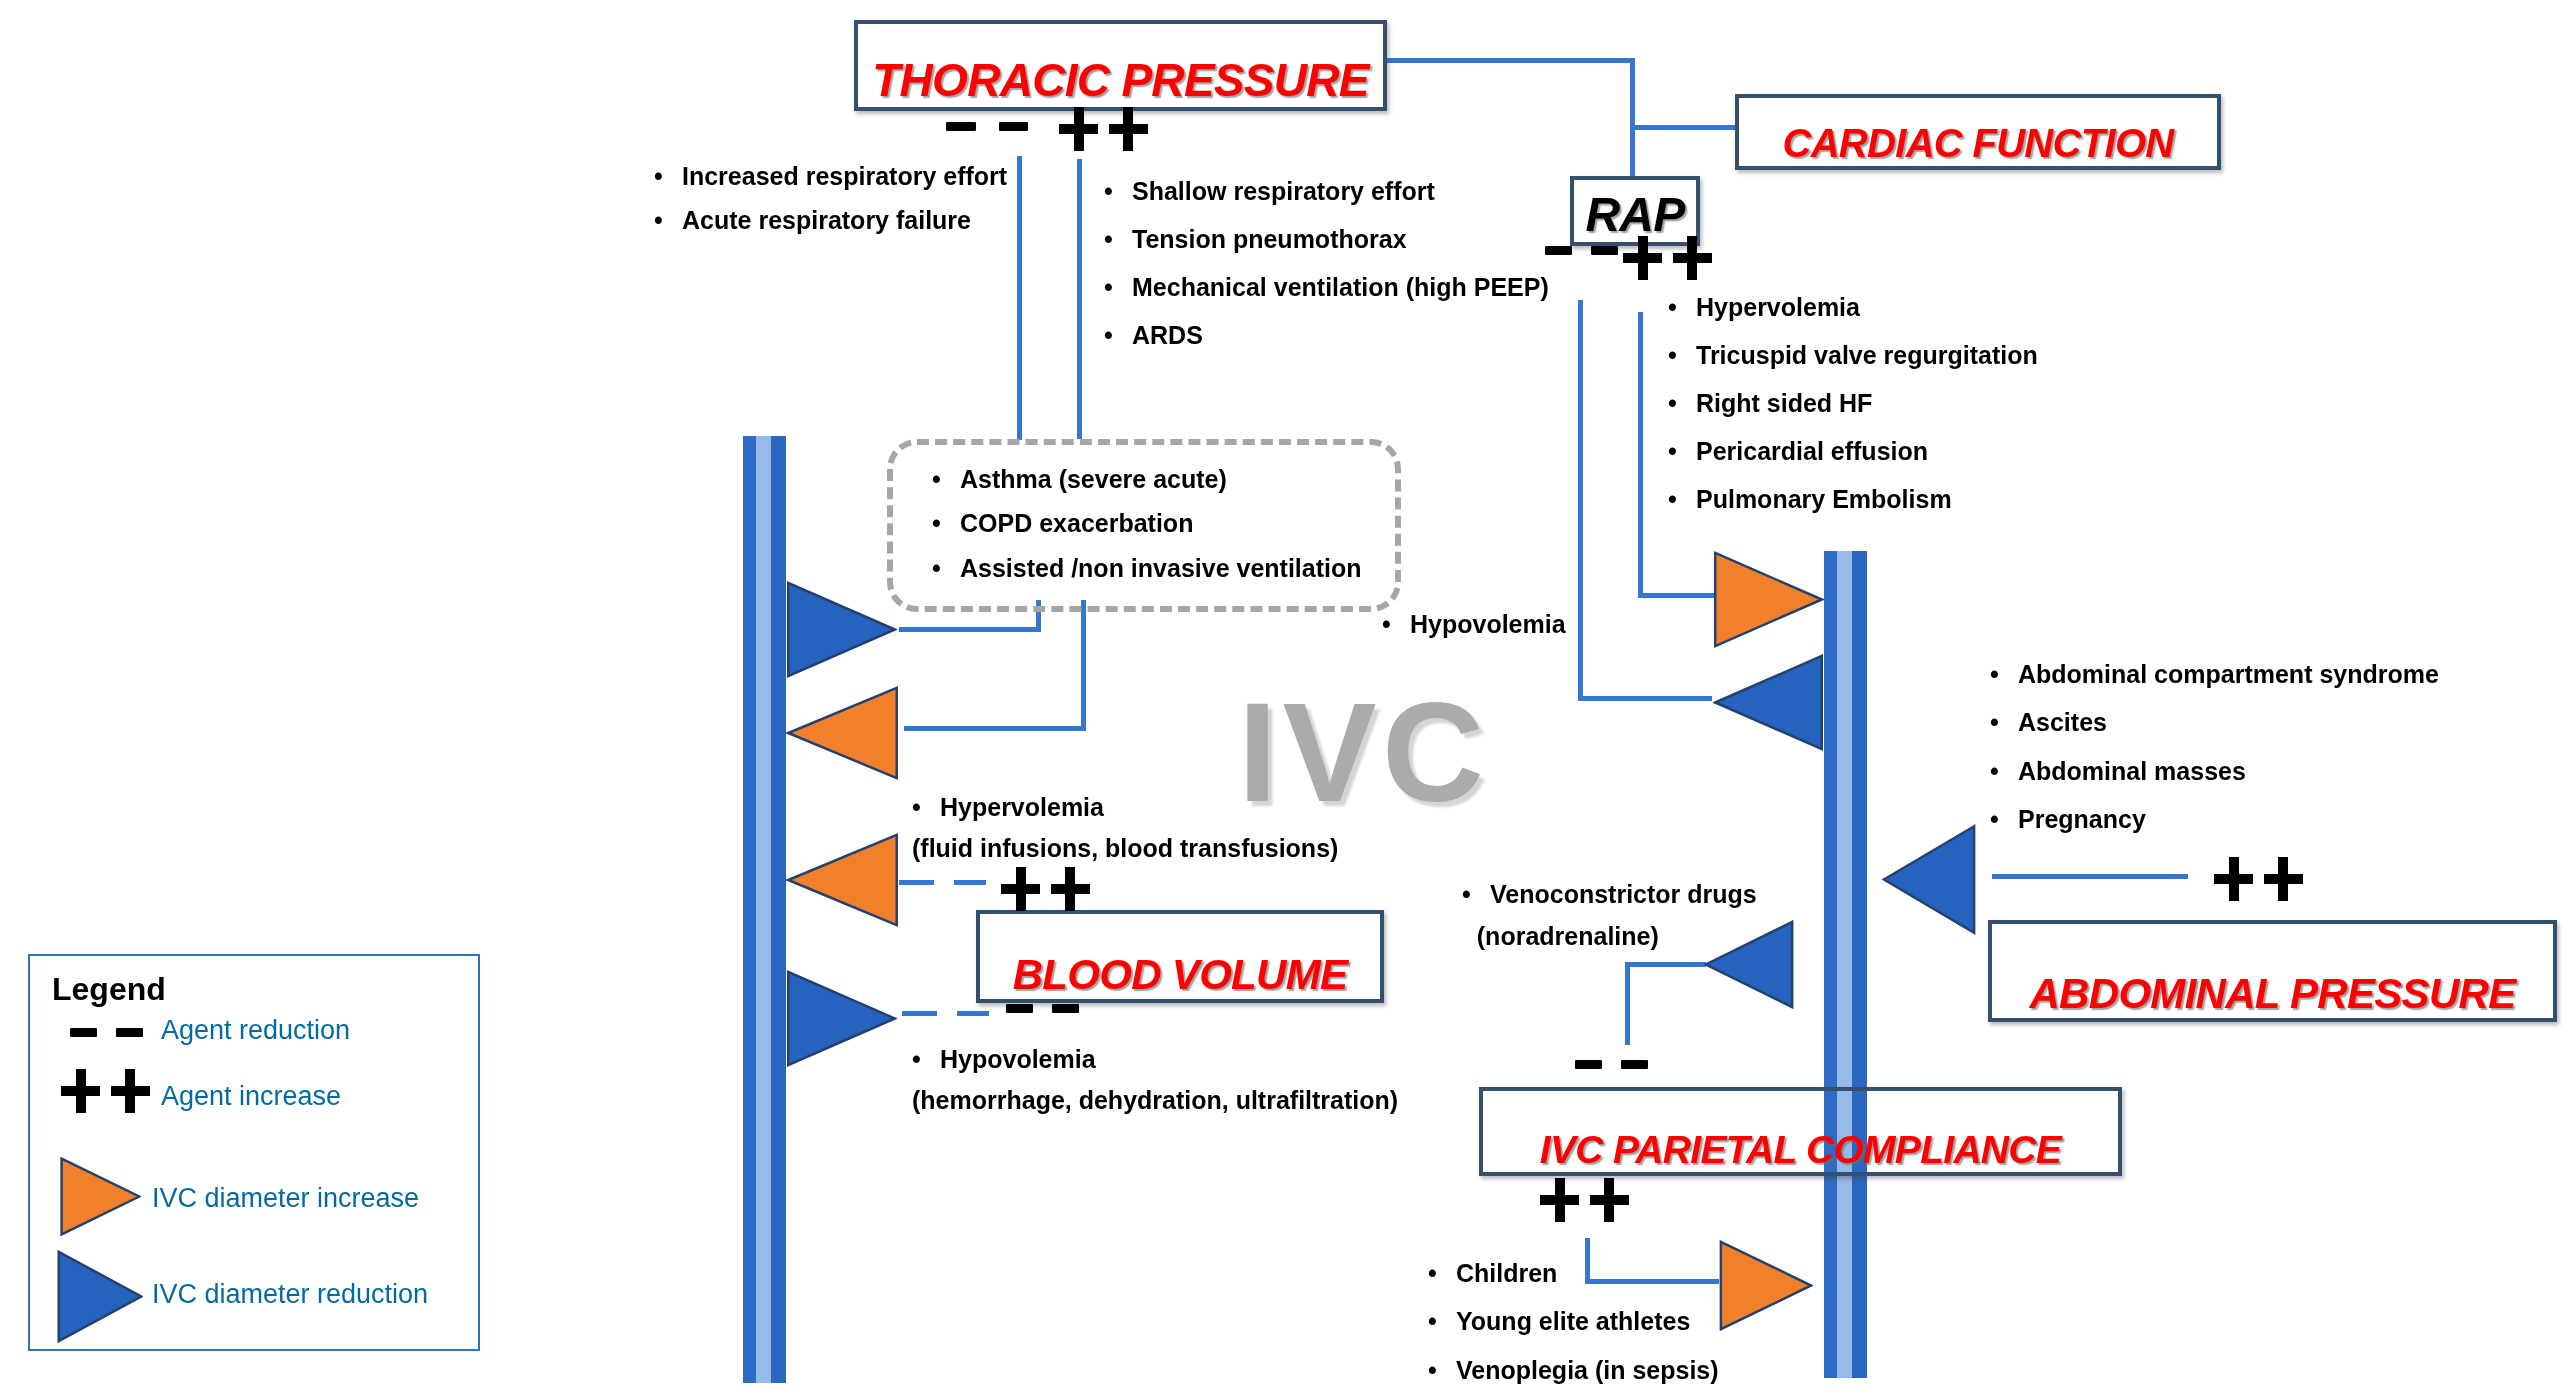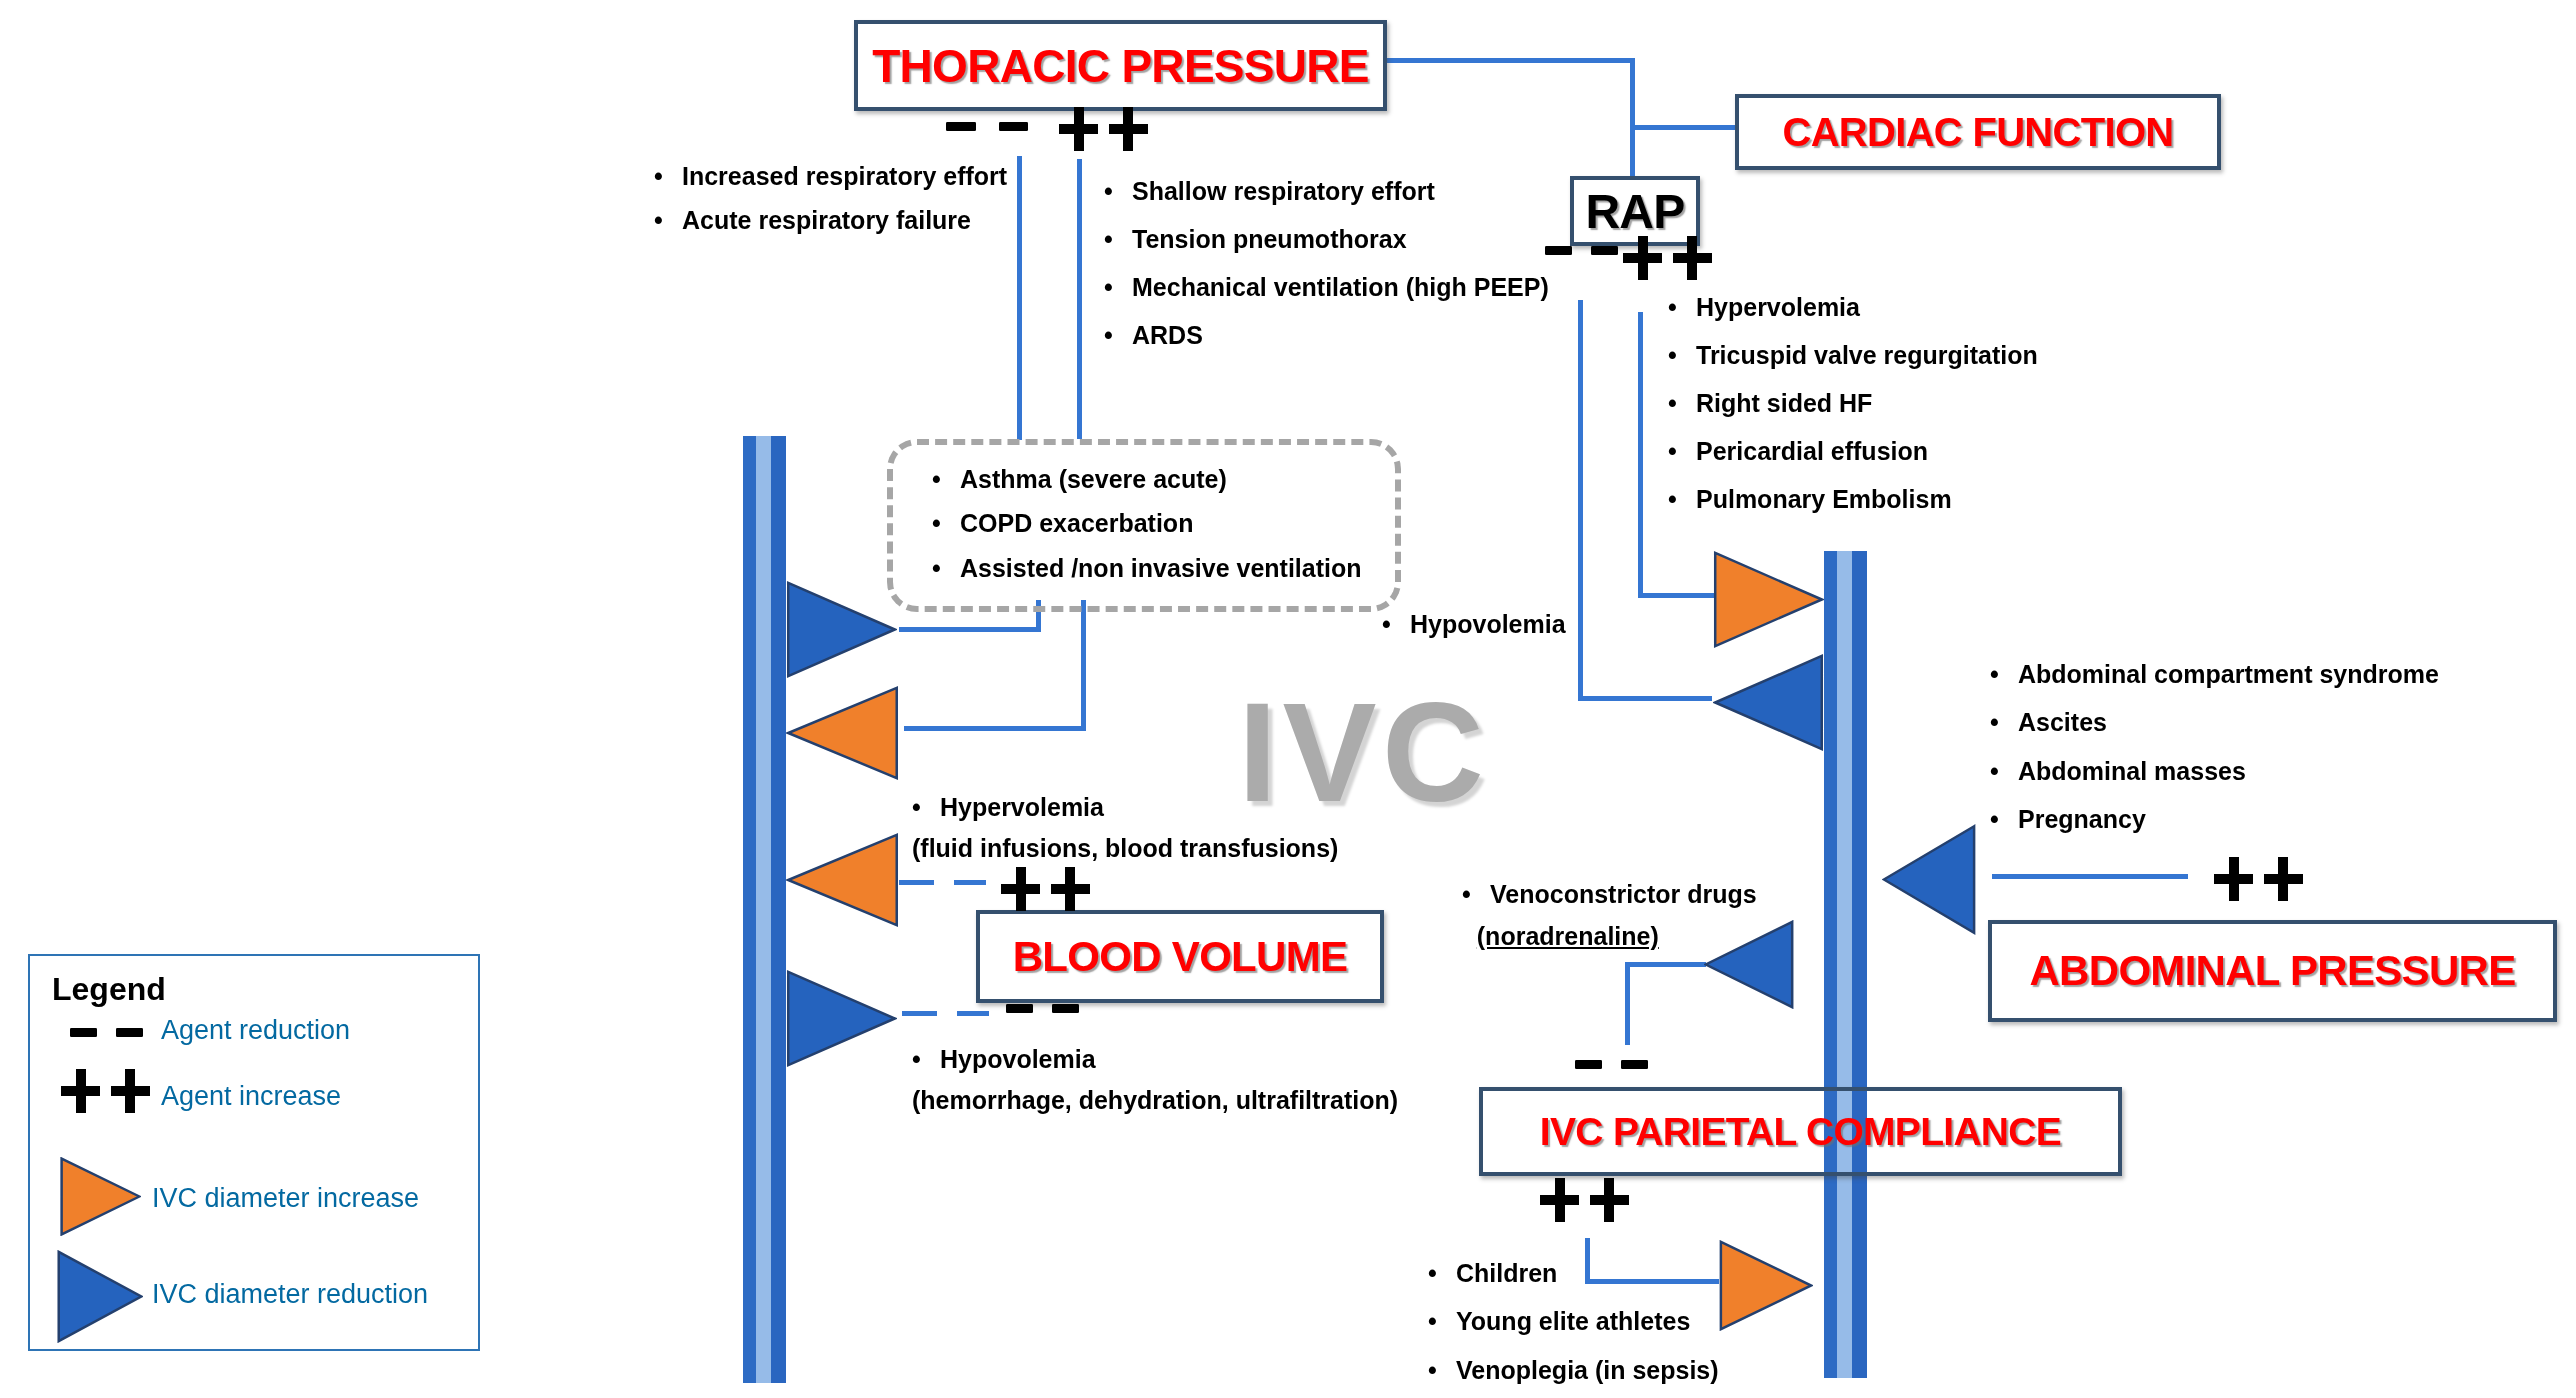--- a/index.html
+++ b/index.html
@@ -9,22 +9,22 @@
   
   .wall{position:absolute;z-index:1;
         background:linear-gradient(90deg,#2d6bc4 0 30%,#96bbe8 30% 66%,#2a66c0 66% 100%);}
 
   
   .ln{position:absolute;background:#3576d2;z-index:2;}
   .ln.dash{background:repeating-linear-gradient(90deg,#3576d2 0 35px,transparent 35px 55px);}
 
   
   .box{position:absolute;z-index:4;background:#fff;border:4px solid #35506e;
-       display:flex;align-items:center;justify-content:center;
-       box-shadow:2px 2.7px 4px rgba(60,60,60,.35);}
+       display:flex;align-items:flex-end;justify-content:center;
+       box-shadow:2px 2.7px 4px rgba(60,60,60,.35);font-style:italic;}
   .box span{font-weight:800;color:#ff0000;letter-spacing:-0.7px;white-space:nowrap;
        text-shadow:2px 2px 1.3px rgba(110,110,110,.65);}
   .box.black span{color:#000;}
   .box.clear{background:transparent;}
 
   
   .list{position:absolute;z-index:5;}
   .bl{display:flex;align-items:flex-start;font-weight:700;font-size:25px;line-height:31px;color:#000;white-space:nowrap;}
   .bl .b{width:28px;}
   .bl.nob{padding-left:0;}
@@ -296,21 +296,21 @@
         <span class="b">•</span>
         <span>Pregnancy</span>
       </div>
   </div>
 
   <div class="list g16" style="left:1462px;top:879px;">
     <div class="bl">
         <span class="b">•</span>
         <span>Venoconstrictor drugs</span>
       </div>
-    <div class="bl nob" style="padding-left:14.8px;text-decoration:underline;">
+    <div class="bl nob" style="padding-left:14.8px;">
         <span>(noradrenaline)</span>
       </div>
   </div>
 
   <div class="list g26" style="left:1428px;top:1258px;">
     <div class="bl">
         <span class="b">•</span>
         <span>Children</span>
       </div>
     <div class="bl">

